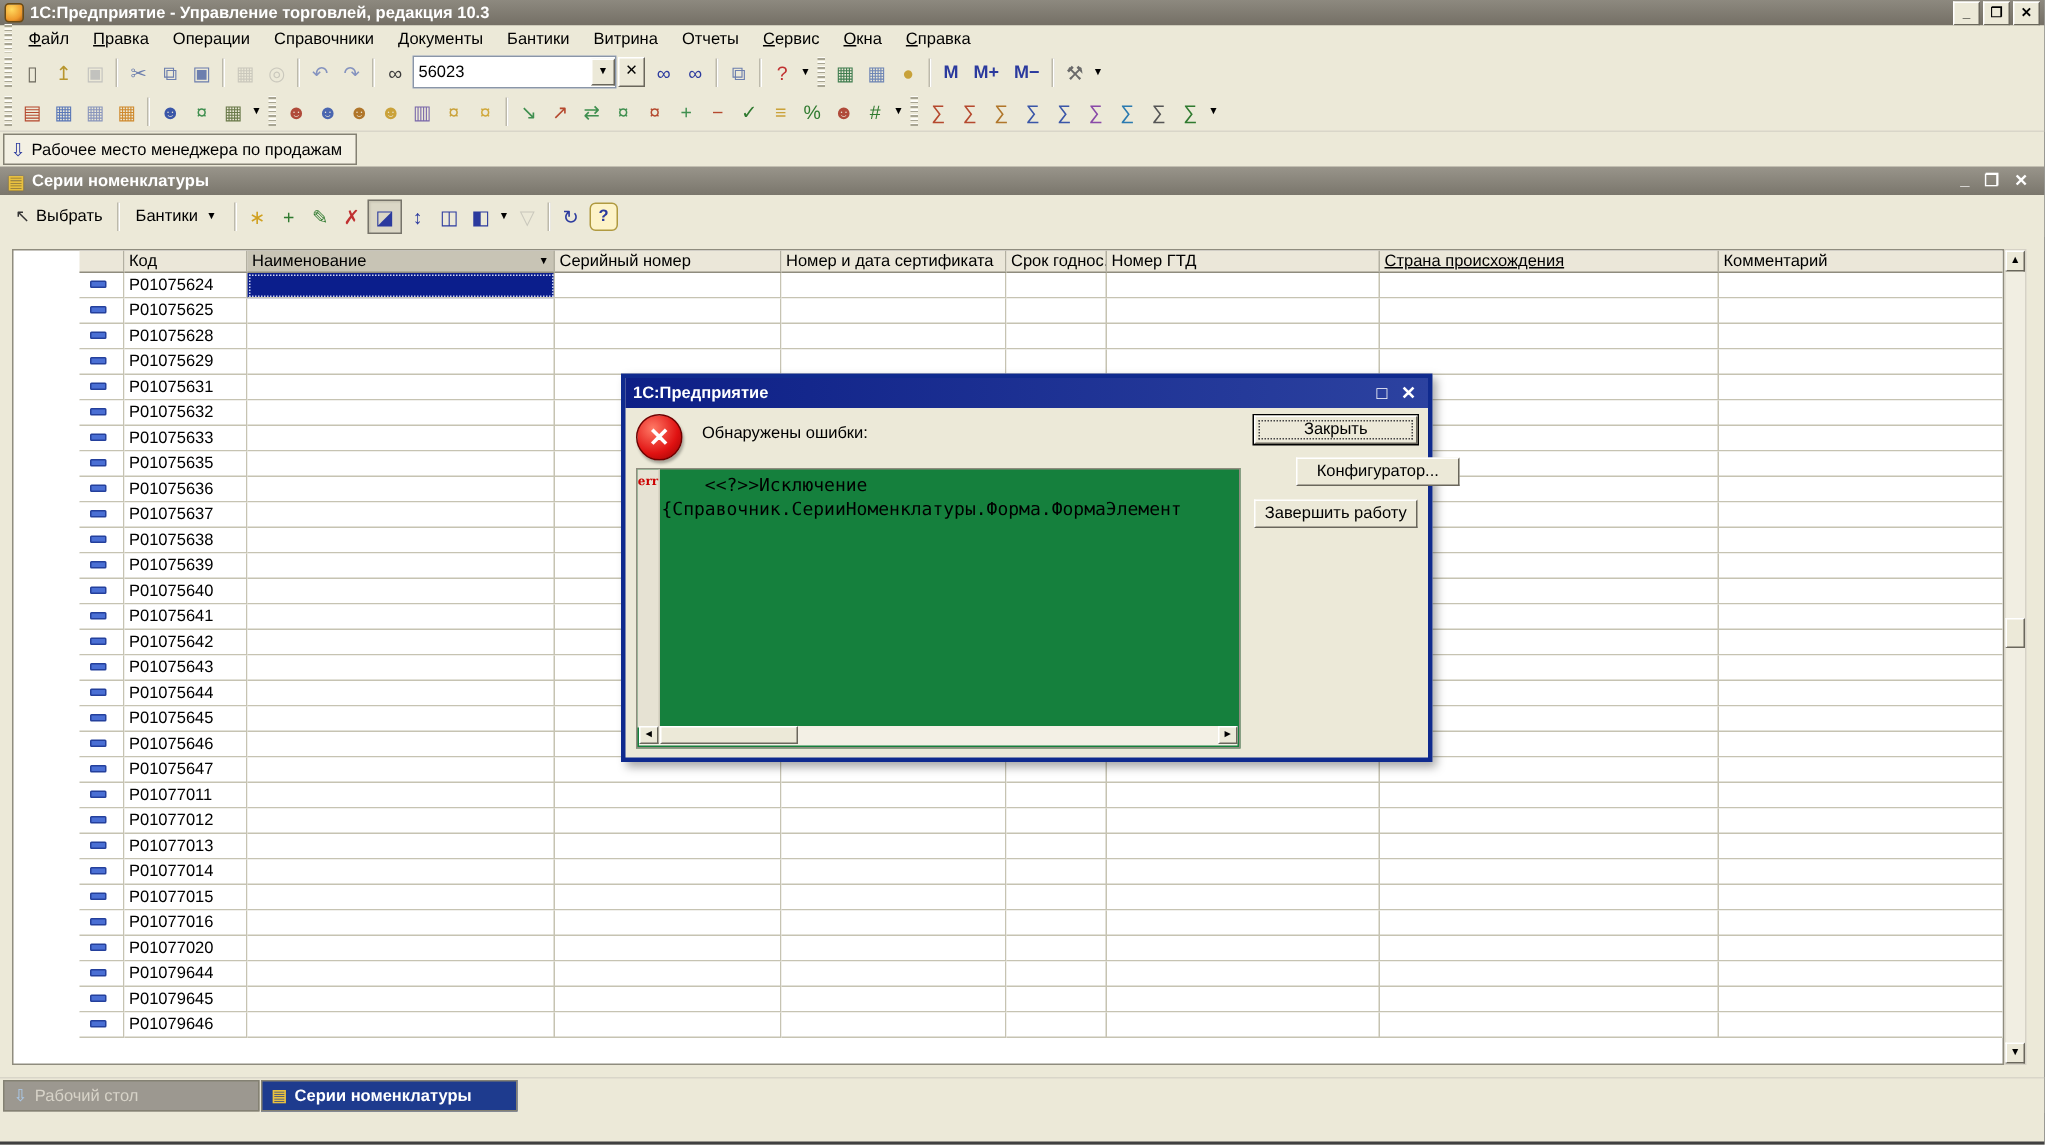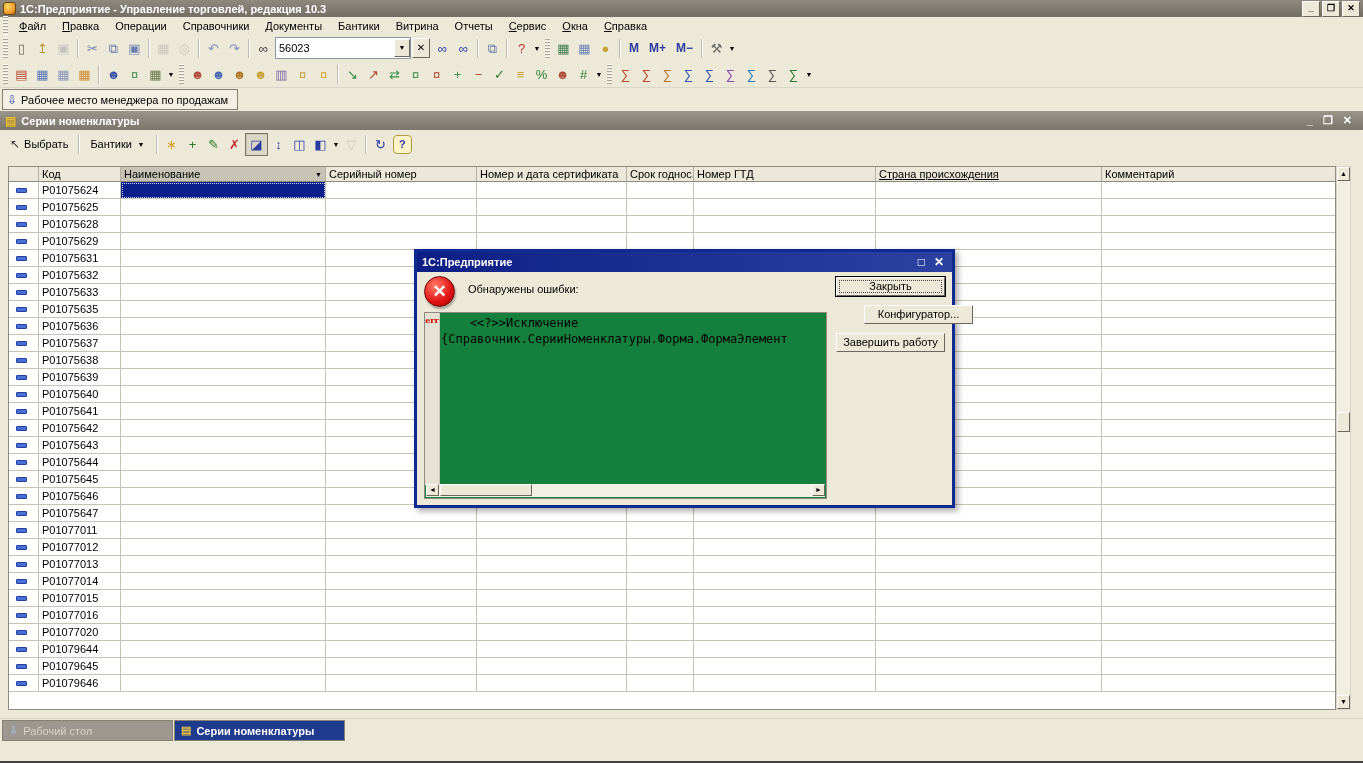--- a/index.html
+++ b/index.html
@@ -44,21 +44,21 @@
   .ctbtns{margin-left:auto;display:flex;gap:10px;color:#fff;font-size:11px;font-weight:bold;padding-right:6px;}
   .bookicon{font-size:12px;color:#e8c040;text-shadow:0 0 1px #7a5a10;}
   
   .wtoolbar{position:absolute;left:0;top:130px;right:0;height:28px;display:flex;align-items:center;padding-left:3px;background:#ece9d8;}
   .wtbtn{display:flex;align-items:center;gap:4px;padding:2px 7px;white-space:nowrap;}
   .tbbtn.pressed{border:1px solid #77746a;background:#dbd7c6;box-shadow:inset 1px 1px 1px #c9c5b4;}
   .helpbtn{background:#fdf3c8;border:1px solid #b09a40;border-radius:4px;min-width:17px;height:17px;
            color:#2b3a9e;font-weight:bold;font-size:11px;display:flex;align-items:center;justify-content:center;margin:0 2px;}
   
   .tablewrap{position:absolute;left:8px;top:166px;width:1328px;height:544px;background:#fff;
-             border:1px solid #8f8c7e;box-sizing:border-box;overflow:hidden;}
+             border:1px solid #8f8c7e;box-sizing:border-box;overflow:hidden;padding-left:44px;}
   .trow{display:flex;width:1328px;}
   .hdrcell{background:#ebe7d9;border-right:1px solid #b3b0a1;border-bottom:1px solid #8f8c7e;
            padding:1px 3px;height:15px;line-height:13px;white-space:nowrap;overflow:hidden;box-sizing:border-box;
            display:flex;align-items:center;flex:none;}
   .hdrcell.sorted{background:#c8c4b5;}
   .sortdrop{margin-left:auto;font-size:7px;}
   .cell{background:#fff;border-right:1px solid #c6c3b2;border-bottom:1px solid #c6c3b2;height:17px;
         line-height:16px;padding:0 3px;white-space:nowrap;overflow:hidden;box-sizing:border-box;flex:none;}
   .cell.sel{background:#0b1e8c;outline:1px dotted #cdd4f2;outline-offset:-2px;}
   .dash{display:inline-block;width:9px;height:3px;background:#4a6fd4;border:1px solid #24409c;border-radius:1px;

